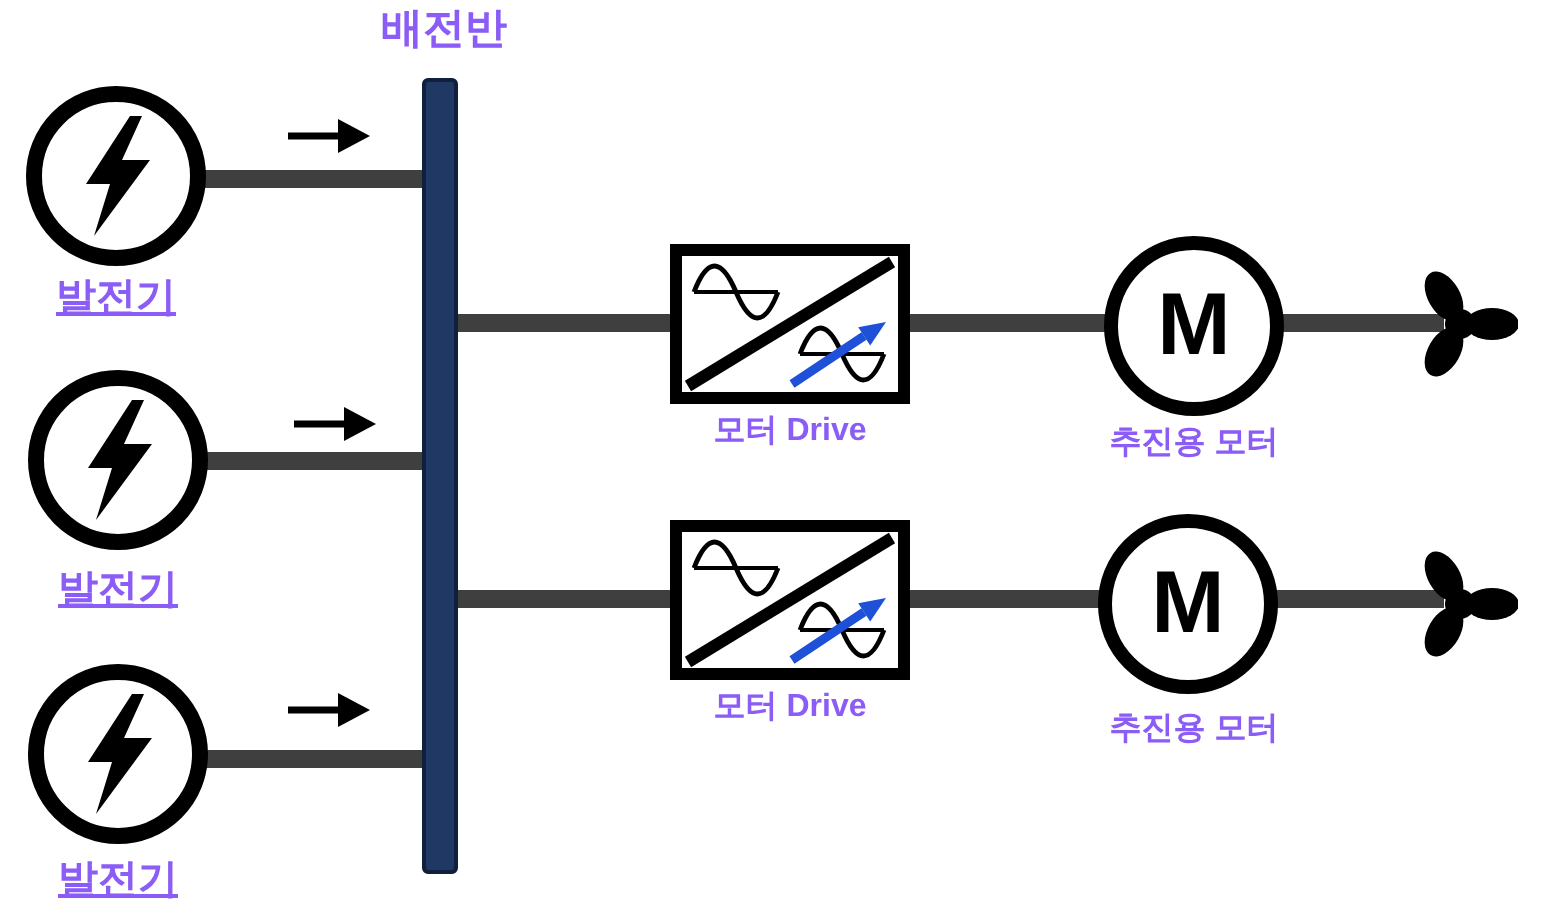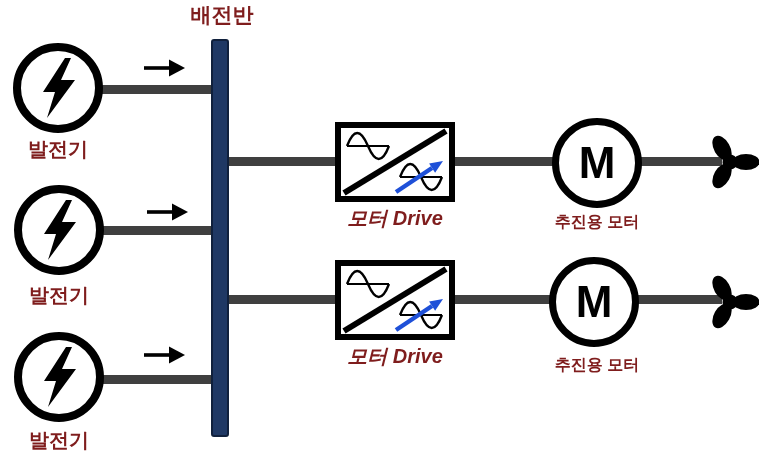--- a/index.html
+++ b/index.html
@@ -5,29 +5,29 @@
   html,body{margin:0;padding:0;background:#ffffff;}
   .canvas{
     position:relative;
     width:773px;height:459px;
     background:#ffffff;
     font-family:"Liberation Sans","DejaVu Sans",sans-serif;
     overflow:hidden;
   }
   .label{
     position:absolute;
-    color:#7f1d1d;
+    color:#8b5cf6;
     font-weight:bold;
     text-align:center;
     white-space:nowrap;
     line-height:1.1;
   }
   .switchboard-label{left:162px;top:3px;width:120px;font-size:21px;}
-  .gen-label{font-size:20px;width:110px;}
-  .drive-label{font-size:20px;width:130px;font-style:italic;}
+  .gen-label{font-size:20px;width:110px;text-decoration:underline;}
+  .drive-label{font-size:16px;width:130px;}
   .motor-label{font-size:16px;width:146px;}
 
   .busbar{
     position:absolute;
     left:211px;top:39px;width:18px;height:398px;
     background:var(--navy,#1F3864);
     border:2px solid #10203c;
     border-radius:3px;
     box-sizing:border-box;
     z-index:2;

